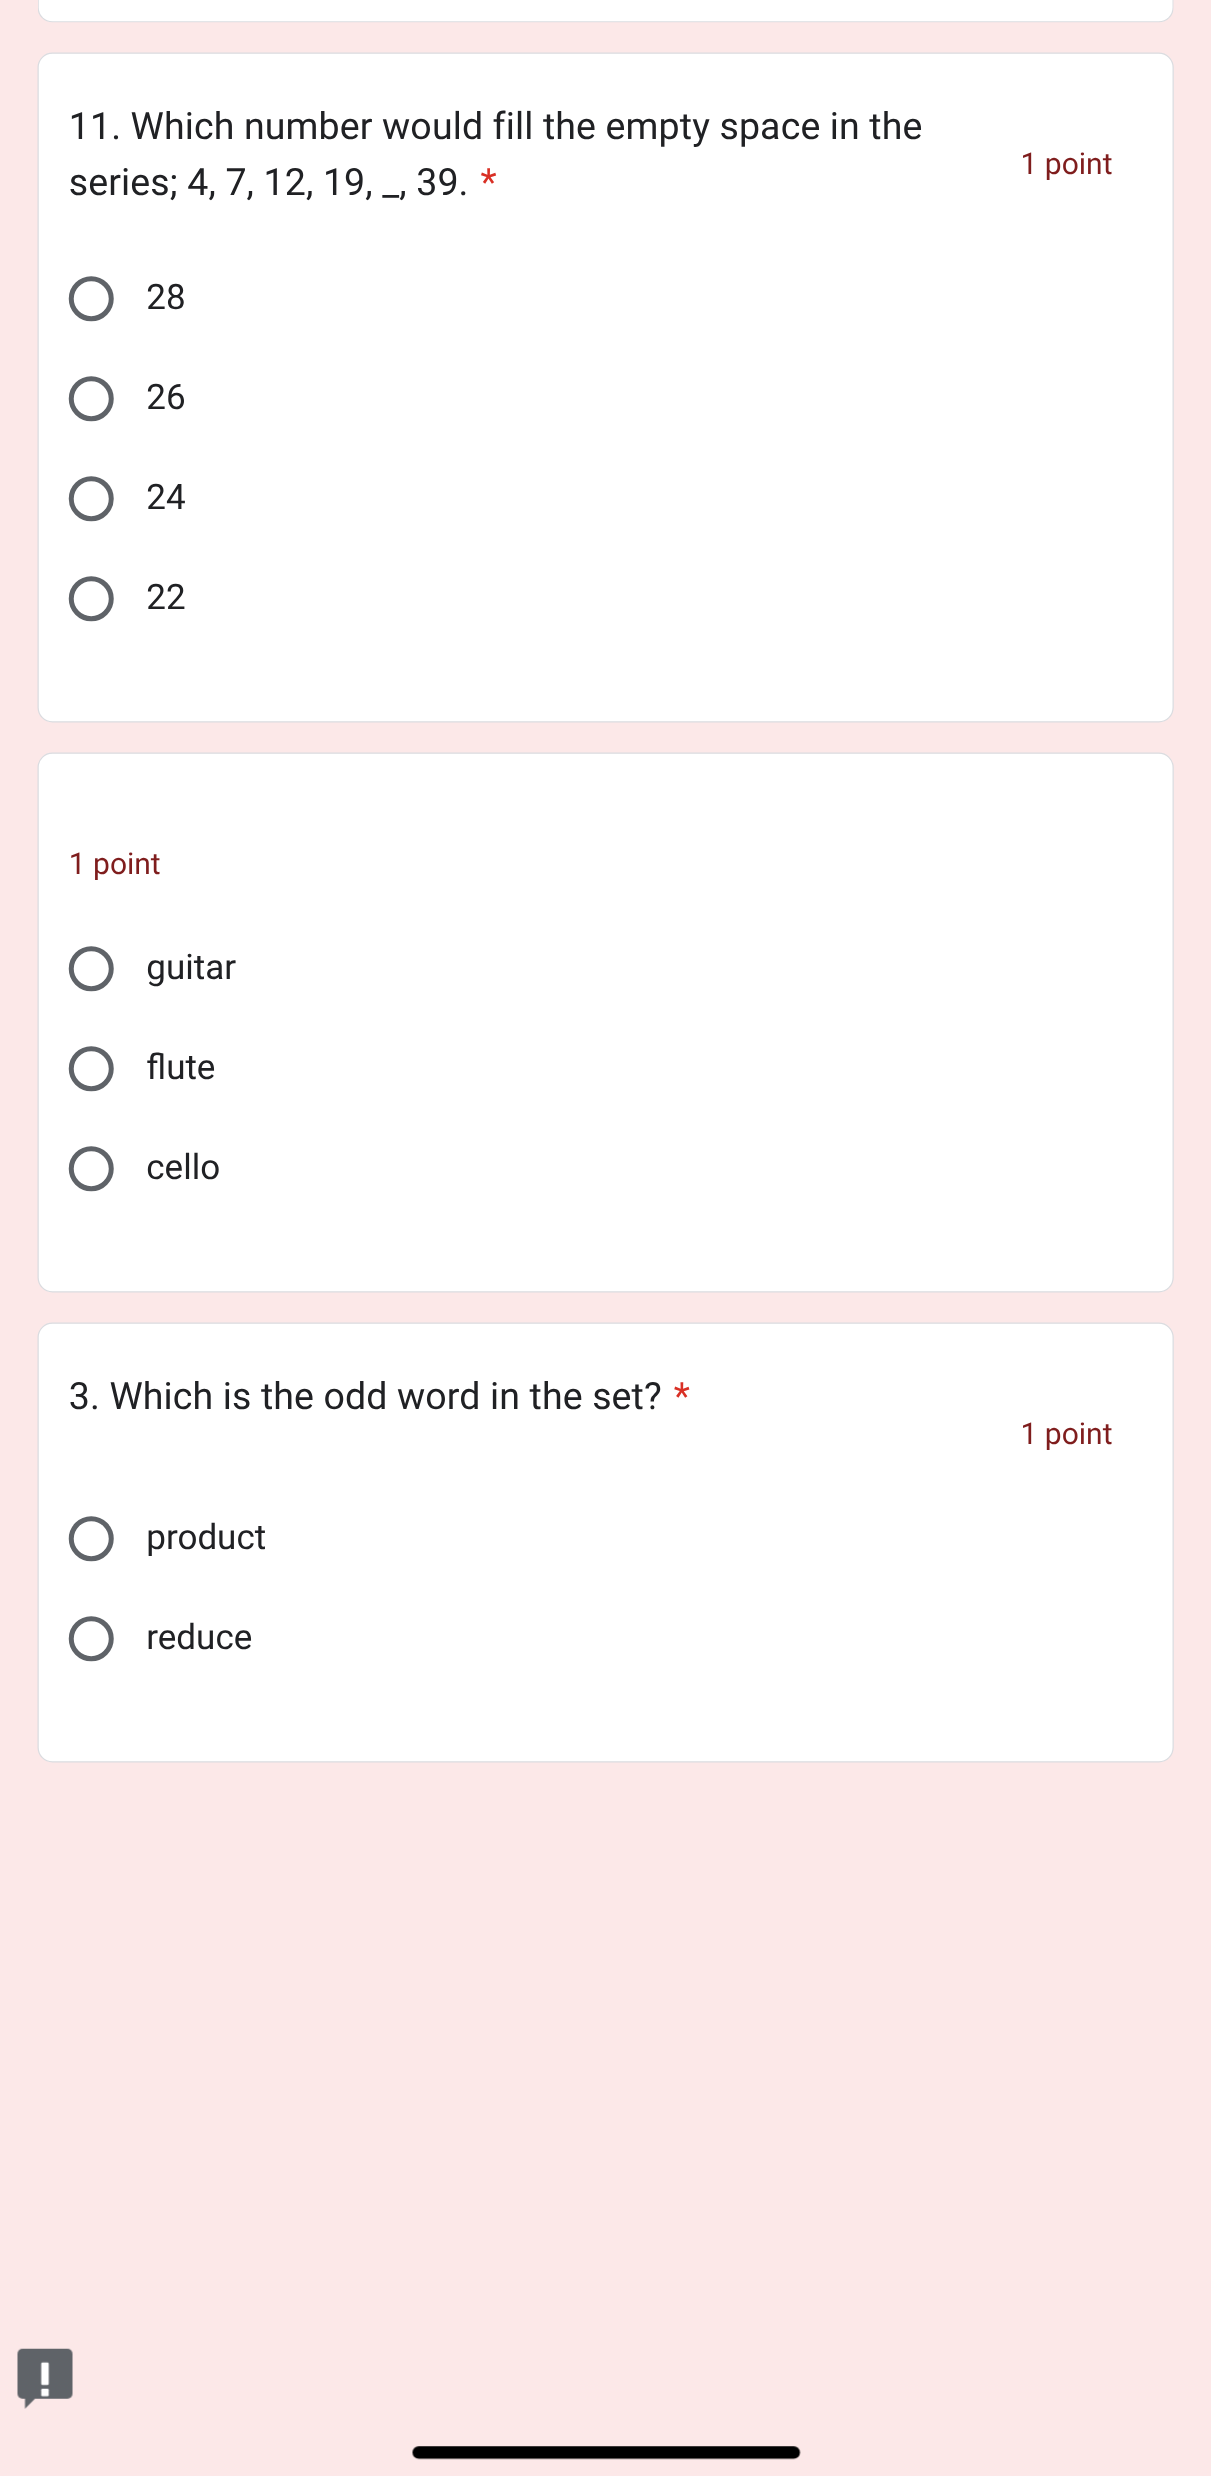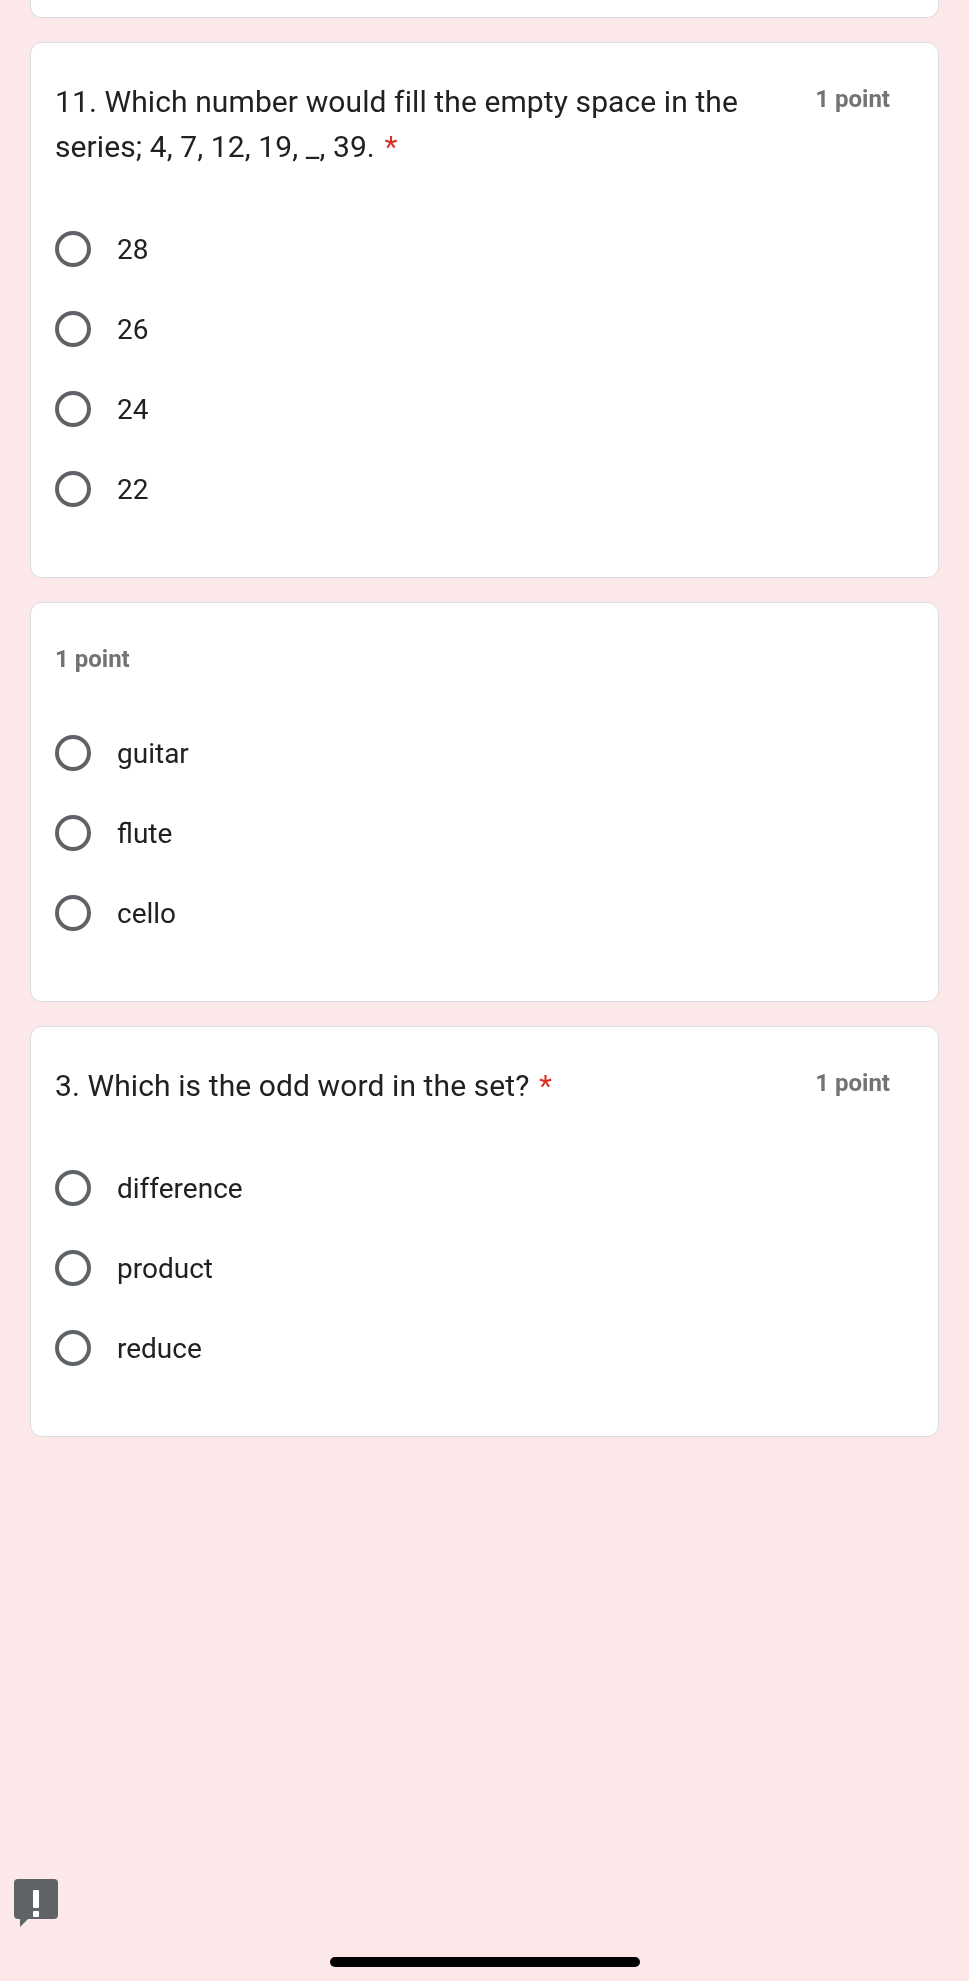--- a/index.html
+++ b/index.html
@@ -39,31 +39,31 @@
     font-weight: 400;
     flex: 1;
     letter-spacing: 0.1px;
   }
   .required {
     color: #d93025;
     margin-left: 2px;
   }
   .points {
     font-size: 24px;
-    color: #737373;
+    color: #7f1d1d;
     white-space: nowrap;
     padding-top: 6px;
-    font-weight: 700;
+    font-weight: 400;
+    margin-top: 32px;
   }
   .options {
     margin-top: 40px;
   }
   .option {
     display: flex;
-    align-items: center;
     gap: 26px;
     padding: 12px 0;
     min-height: 80px;
     cursor: pointer;
   }
   .radio {
     width: 36px;
     height: 36px;
     border: 4px solid #5f6368;
     border-radius: 50%;
@@ -181,24 +181,20 @@
   <div class="q-header">
     <div class="q-title">
       <span>3. Which is the odd word in the set?</span>
       <span class="required">*</span>
     </div>
     <div class="points">1 point</div>
   </div>
   <div class="options">
     <label class="option">
       <span class="radio"></span>
-      <span class="option-label">difference</span>
-    </label>
-    <label class="option">
-      <span class="radio"></span>
       <span class="option-label">product</span>
     </label>
     <label class="option">
       <span class="radio"></span>
       <span class="option-label">reduce</span>
     </label>
   </div>
 </div>
 
 <div class="report-btn">

